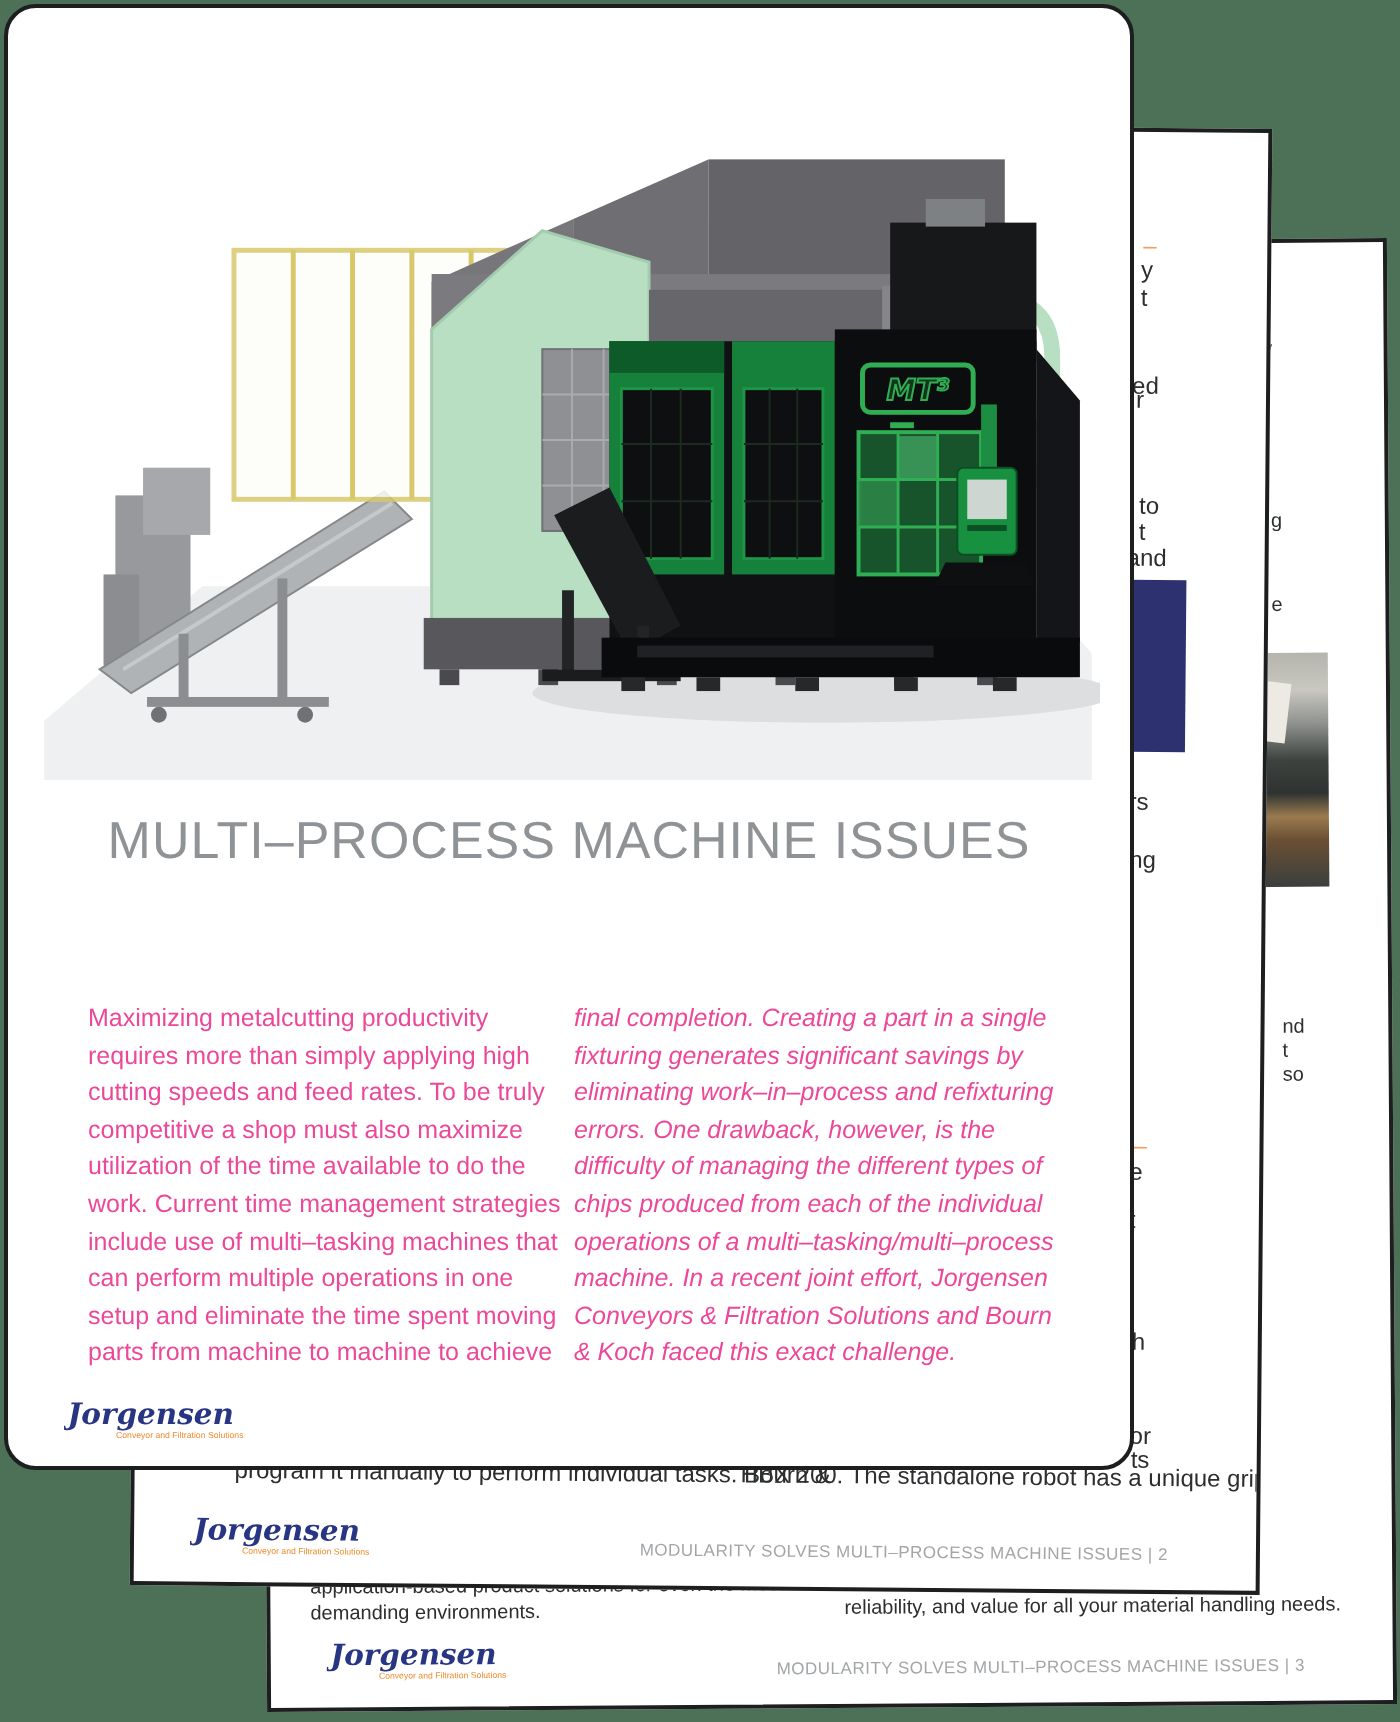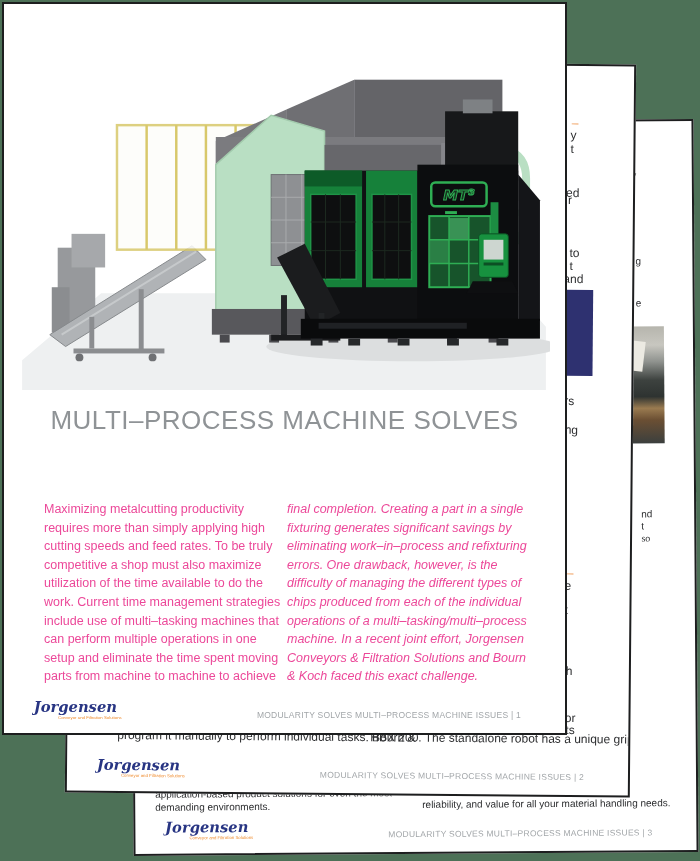--- a/index.html
+++ b/index.html
@@ -4,21 +4,21 @@
 <style>
   html,body { margin:0; padding:0; background:#4d7157; }
   .stage {
     position:relative; width:700px; height:861px; overflow:hidden;
     background:#4d7157; font-family:"Liberation Sans",sans-serif;
   }
   .page {
     position:absolute; width:561px; height:729px; background:#ffffff;
     border:2px solid #1d1e1f; overflow:hidden;
   }
-  .page-1 { left:2px;   top:2px;   z-index:3; }
+  .page-1 { left:2px;   top:2px;   z-index:3;border-radius:16px; }
   .page-2 { left:68px;  top:62px;  z-index:2; transform:rotate(.5deg); }
   .page-3 { left:131px; top:121px; z-index:1; transform:rotate(-.4deg); }
 
   .hero { position:absolute; left:14px; top:50px; width:532px; height:336px; }
 
   .title {
     position:absolute; top:400px; left:0; right:0; text-align:center;
     font-size:26px; line-height:33px; color:#8f9396; letter-spacing:.5px;
   }
   .body-col {
@@ -83,21 +83,21 @@
         <text class="logo-tag" x="30" y="23">Conveyor and Filtration Solutions</text>
       </svg>
       <div class="footer-text">MODULARITY SOLVES MULTI–PROCESS MACHINE ISSUES | 3</div>
     </div>
   <span class="frag" style="left: 497px; top: 48px;">ry</span>
       <span class="frag" style="left: 504px; top: 134px;">g</span>
       <span class="frag" style="left: 504px; top: 176px;">e</span>
       <span class="frag" style="left: 483px; top: 350px;">ar</span>
       <span class="frag" style="left: 508px; top: 387px;">nd</span>
       <span class="frag" style="left: 508px; top: 399px;">t</span>
-      <span class="frag" style="left: 508px; top: 411px; font-family: Liberation Serif, serif;">so</span>
+      <span class="frag" style="left: 508px; top: 411px;">so</span>
     </div>
 
   <div class="page page-2">
     <div class="callout"></div>
     <div></div>
     <div class="p2-line p2-line-left">program it manually to perform individual tasks. Bourn &amp;</div>
     <div class="p2-line p2-line-right">HBX 200. The standalone robot has a unique gripper that</div>
     <div class="page-footer">
       <svg class="logo-svg" viewBox="0 0 120 28">
         <text class="logo-script" x="2" y="15">Jorgensen</text>
@@ -241,21 +241,21 @@
           <rect x="292" y="288" width="12" height="7"></rect>
             <rect x="330" y="288" width="12" height="7"></rect>
           <rect x="380" y="288" width="12" height="7"></rect>
             <rect x="430" y="288" width="12" height="7"></rect>
           <rect x="480" y="288" width="12" height="7"></rect>
         </g>
       </g>
     </svg>
 
     <div class="title">
-      <div>MULTI–PROCESS MACHINE SOLVES</div>
+      <div>MULTI–PROCESS MACHINE ISSUES</div>
     </div>
 
     <div class="body-col col-1">Maximizing metalcutting productivity
 requires more than simply applying high
 cutting speeds and feed rates. To be truly
 competitive a shop must also maximize
 utilization of the time available to do the
 work. Current time management strategies
 include use of multi–tasking machines that
 can perform multiple operations in one
@@ -270,17 +270,16 @@
 operations of a multi–tasking/multi–process
 machine. In a recent joint effort, Jorgensen
 Conveyors &amp; Filtration Solutions and Bourn
 &amp; Koch faced this exact challenge.</div>
 
     <div class="page-footer">
       <svg class="logo-svg" viewBox="0 0 120 28">
         <text class="logo-script" x="2" y="15">Jorgensen</text>
         <text class="logo-tag" x="30" y="23">Conveyor and Filtration Solutions</text>
       </svg>
-      <div class="footer-text">MODULARITY SOLVES MULTI–PROCESS MACHINE ISSUES | 1</div>
     </div>
   </div>
 
 </div>
 
 </body></html>

